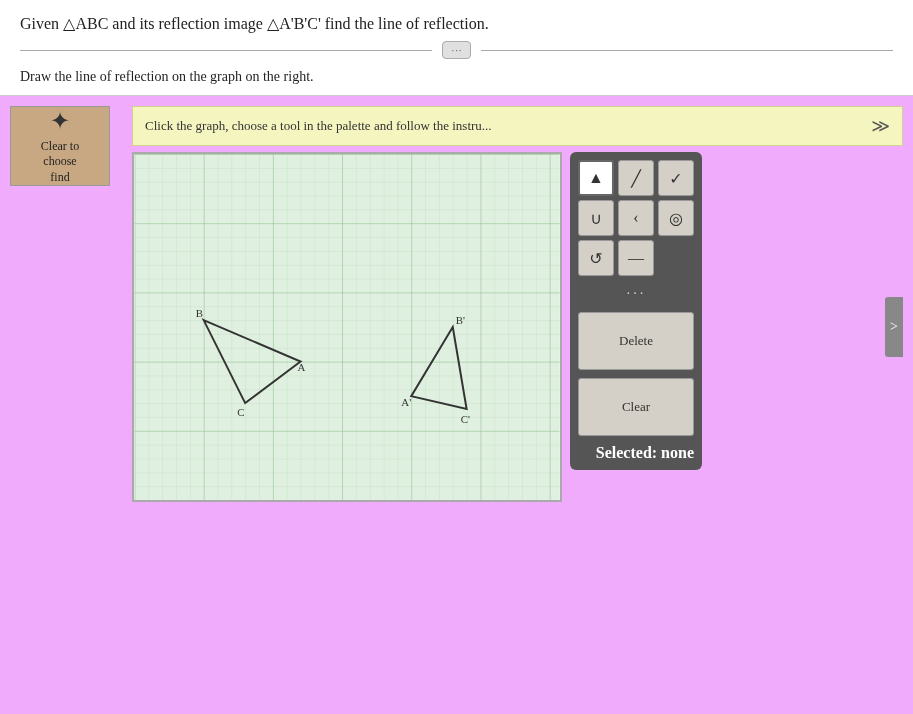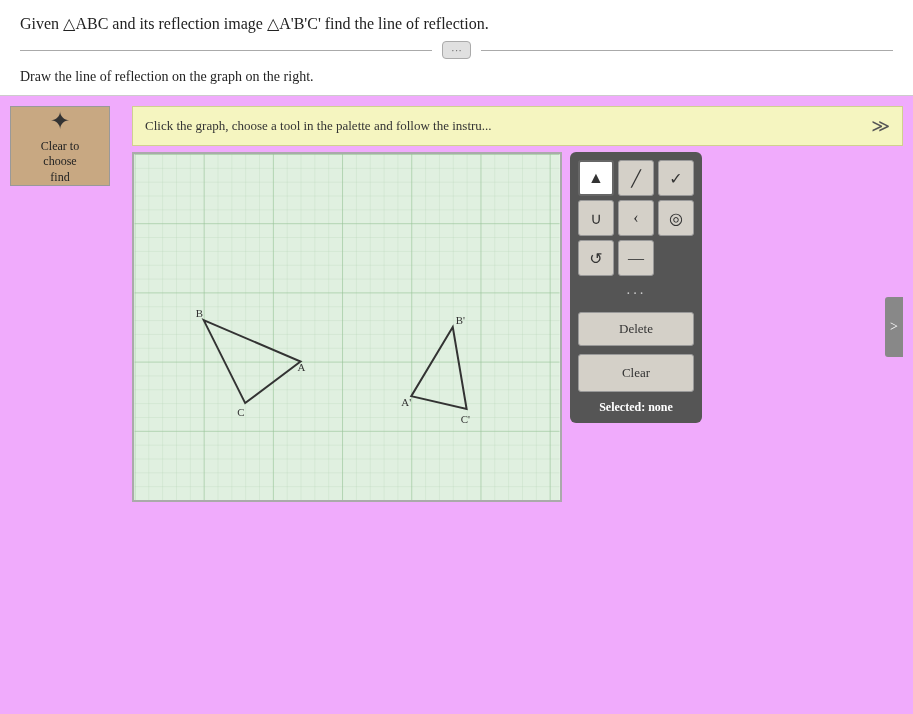--- a/index.html
+++ b/index.html
@@ -169,42 +169,42 @@
       justify-content: center;
       color: #ccc;
       font-size: 14px;
       letter-spacing: 2px;
       margin-bottom: 4px;
     }
     .delete-btn {
       background: #d4d0c8;
       border: 1px solid #999;
       border-radius: 3px;
-      padding: 8px 0;
+      padding: 20px 0;
       text-align: center;
       cursor: pointer;
       font-size: 13px;
       color: #333;
       margin-bottom: 4px;
     }
     .clear-btn {
       background: #d4d0c8;
       border: 1px solid #999;
       border-radius: 3px;
-      padding: 10px 0;
+      padding: 20px 0;
       text-align: center;
       cursor: pointer;
       font-size: 13px;
       color: #333;
       margin-bottom: 4px;
     }
     .selected-label {
       color: #ffffff;
-      font-size: 12px;
-      text-align: center;
+      font-size: 16px;
+      text-align: right;
       font-weight: bold;
     }
     .chevron-right {
       position: absolute;
       right: 0;
       top: 50%;
       transform: translateY(-50%);
       background: #888;
       color: white;
       width: 18px;

